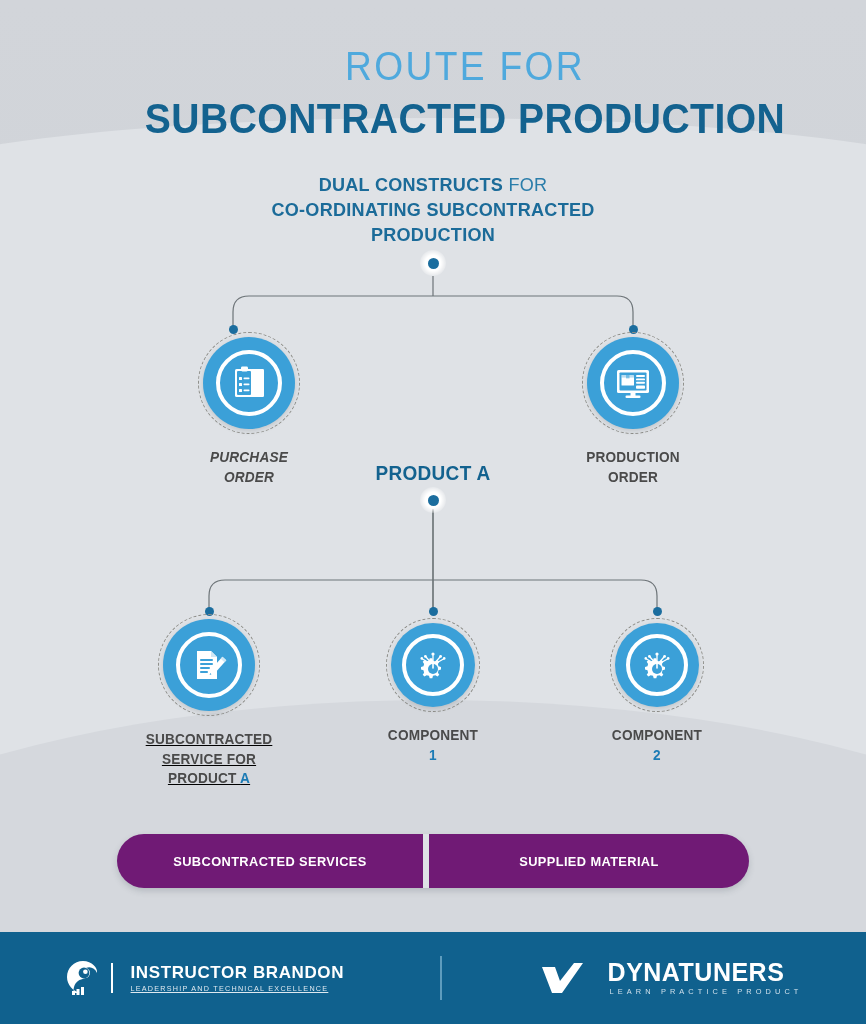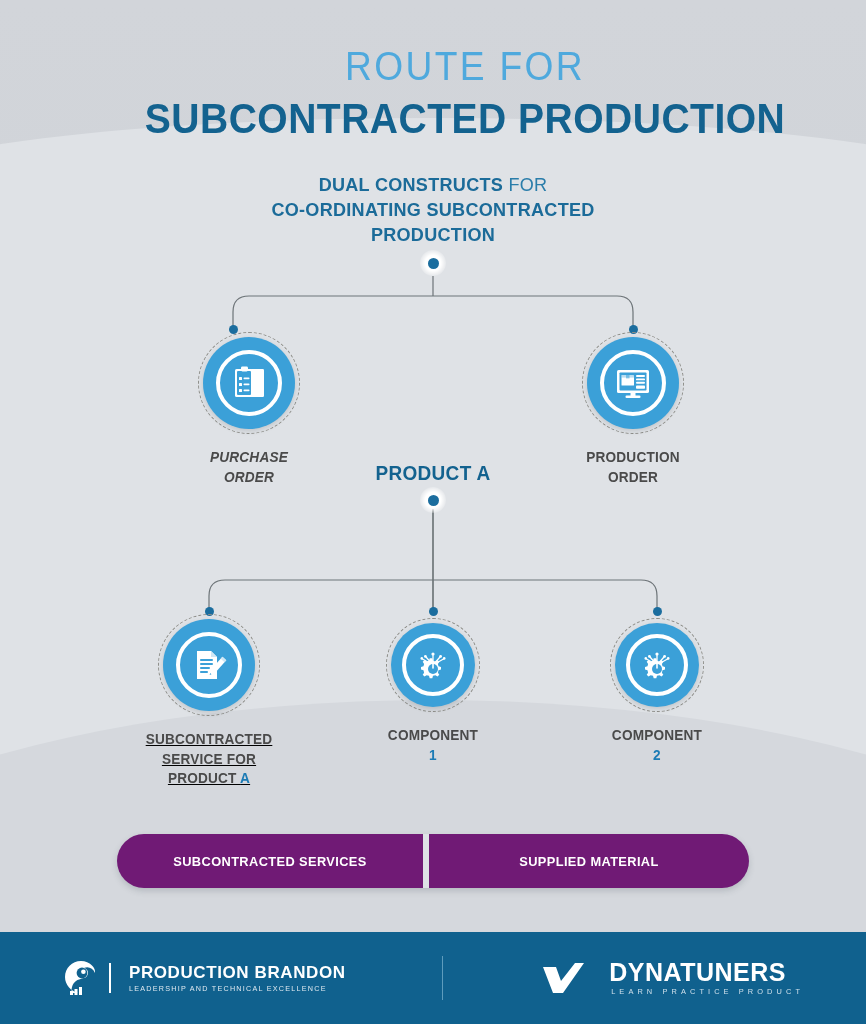--- a/index.html
+++ b/index.html
@@ -250,20 +250,21 @@
   .brand-name {
     font-size: 17px;
     font-weight: 700;
     letter-spacing: 0.6px;
   }
   .brand-tag {
     font-size: 7.2px;
     letter-spacing: 1.25px;
     margin-top: 3px;
     color: #dfe9f0;
+    text-decoration: underline;
   }
   .brand-rule {
     width: 2px;
     height: 30px;
     background: #ffffff;
     margin-right: 9px;
   }
   .footer-sep {
     width: 1.5px;
     height: 44px;
@@ -476,21 +477,21 @@
 
       <div class="brand">
         <svg width="38" height="40" viewBox="0 0 38 40">
           <path d="M19,3 C10,3 3,10 3,19 C3,27 9,33 16,35 L10,35 C9,31 10,26 14,23 C18,20 23,21 25,18 C27,15 26,11 22,10 C26,8 31,10 33,15 C34,10 28,3 19,3 Z" fill="#ffffff"></path>
           <circle cx="20" cy="15" r="5.4" fill="#10618e"></circle>
           <circle cx="21.4" cy="13.8" r="2.3" fill="#ffffff"></circle>
           <path d="M8,37 h3 v-4 h-3 z M12.5,37 h3 v-6 h-3 z M17,37 h3 v-8 h-3 z" fill="#ffffff"></path>
         </svg>
         <div class="brand-rule"></div>
         <div class="brand-text">
-          <div class="brand-name">PRODUCTION BRANDON</div>
+          <div class="brand-name">INSTRUCTOR BRANDON</div>
           <div class="brand-tag">LEADERSHIP AND TECHNICAL EXCELLENCE</div>
         </div>
       </div>
 
       <div class="footer-sep"></div>
 
       <div class="dyna">
         <svg width="48" height="42" viewBox="0 0 48 42">
           <path d="M4,10 L17,10 L22,24 L36,6 L45,6 L24,36 L14,36 Z" fill="#ffffff"></path>
         </svg>

